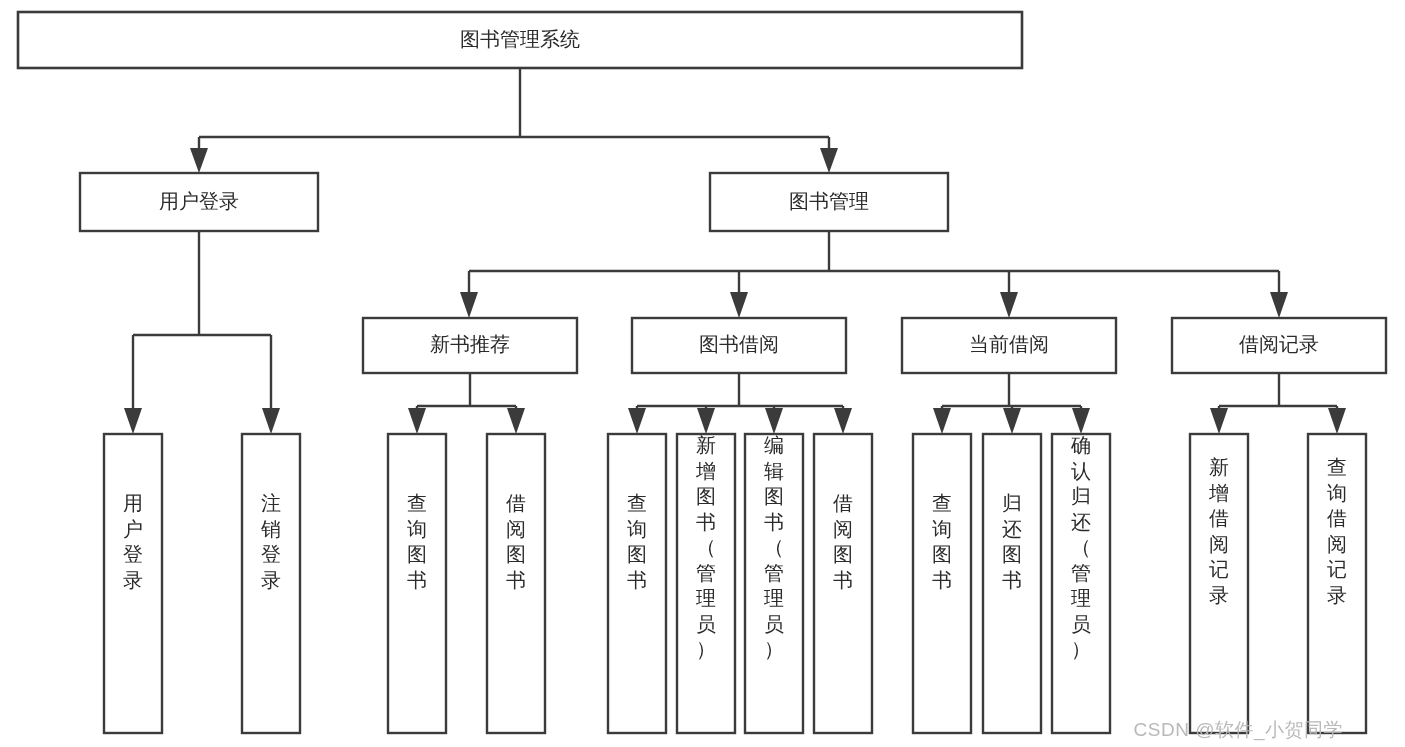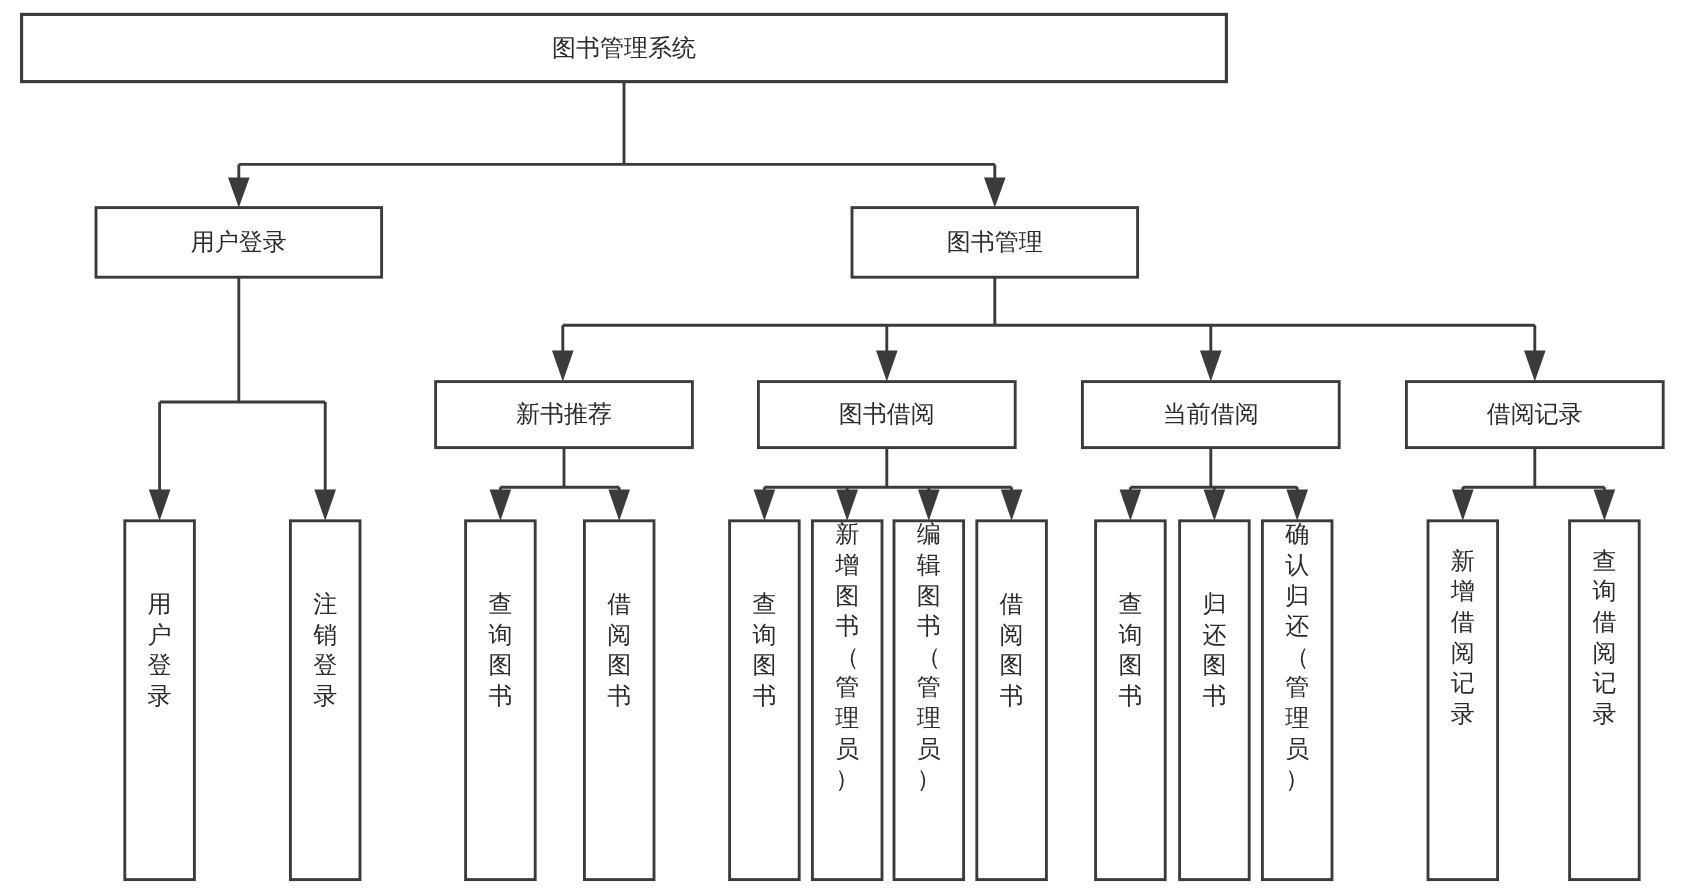--- a/index.html
+++ b/index.html
@@ -239,13 +239,14 @@
       <text class="node-label-v"><tspan x="1219" y="474">新</tspan><tspan x="1219" y="499.5">增</tspan><tspan x="1219" y="525">借</tspan><tspan x="1219" y="550.5">阅</tspan><tspan x="1219" y="576">记</tspan><tspan x="1219" y="601.5">录</tspan></text>
     </g>
 
     <g>
       <rect class="node-box" x="1308" y="434" width="58" height="299"></rect>
       <text class="node-label-v"><tspan x="1337" y="474">查</tspan><tspan x="1337" y="499.5">询</tspan><tspan x="1337" y="525">借</tspan><tspan x="1337" y="550.5">阅</tspan><tspan x="1337" y="576">记</tspan><tspan x="1337" y="601.5">录</tspan></text>
     </g>
 
   </svg>
 
+  <div class="watermark">CSDN @软件_小贺同学</div>
 </div>
 
 </body></html>

